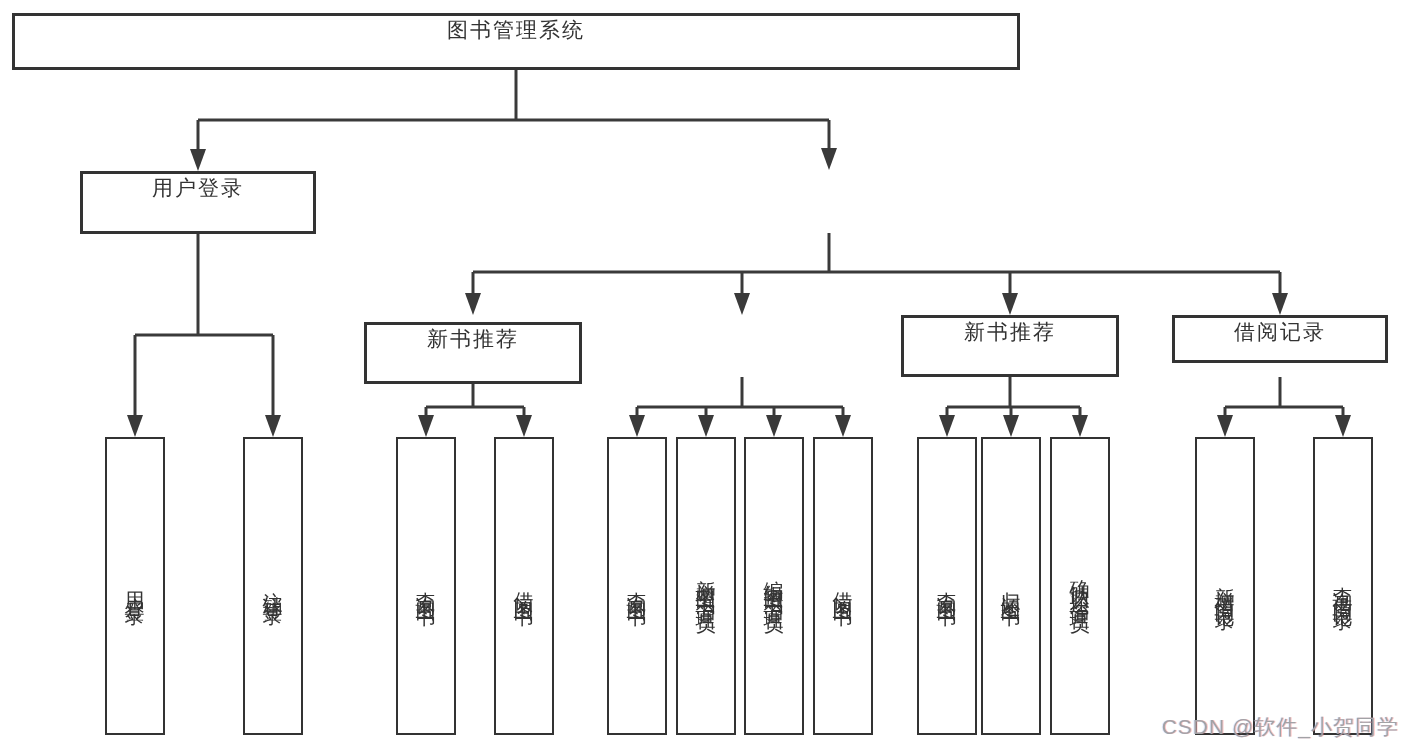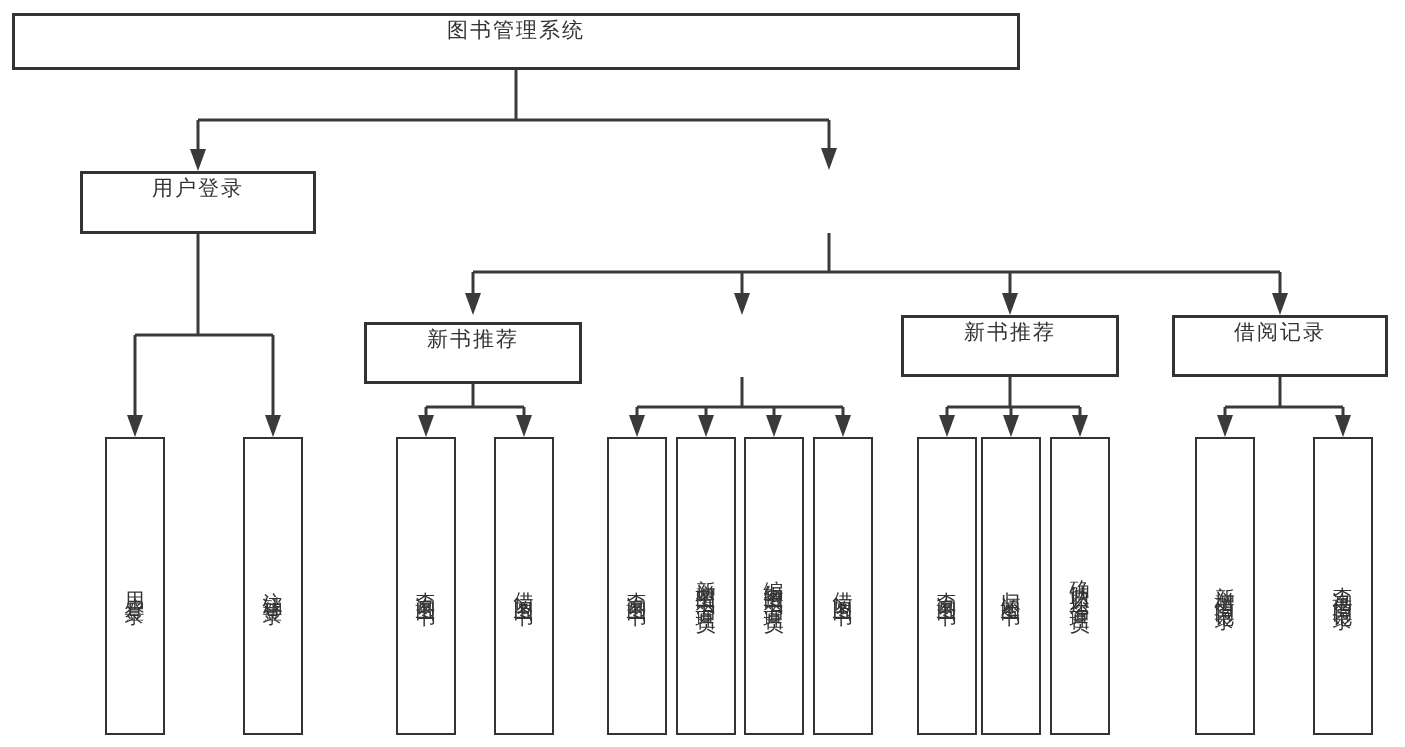--- a/index.html
+++ b/index.html
@@ -139,21 +139,21 @@
   <div class="hnode" style="left:80px;top:171px;width:236px;height:63px">
     <span>用户登录</span>
   </div>
 
   <div class="hnode" style="left:364px;top:322px;width:218px;height:62px">
     <span>新书推荐</span>
   </div>
   <div class="hnode" style="left:901px;top:315px;width:218px;height:62px">
     <span>新书推荐</span>
   </div>
-  <div class="hnode" style="left:1172px;top:315px;width:216px;height:62px">
+  <div class="hnode" style="left:1172px;top:315px;width:216px;height:48px">
     <span>借阅记录</span>
   </div>
 
   <div class="vnode" style="left:105px">
     <span>用户登录</span>
   </div>
   <div class="vnode" style="left:243px">
     <span>注销登录</span>
   </div>
 
@@ -187,14 +187,15 @@
     <span>确认归还（管理员）</span>
   </div>
 
   <div class="vnode" style="left:1195px">
     <span>新增借阅记录</span>
   </div>
   <div class="vnode" style="left:1313px">
     <span>查询借阅记录</span>
   </div>
 
+  <div class="watermark">CSDN @软件_小贺同学</div>
 
 </div>
 
 </body></html>

